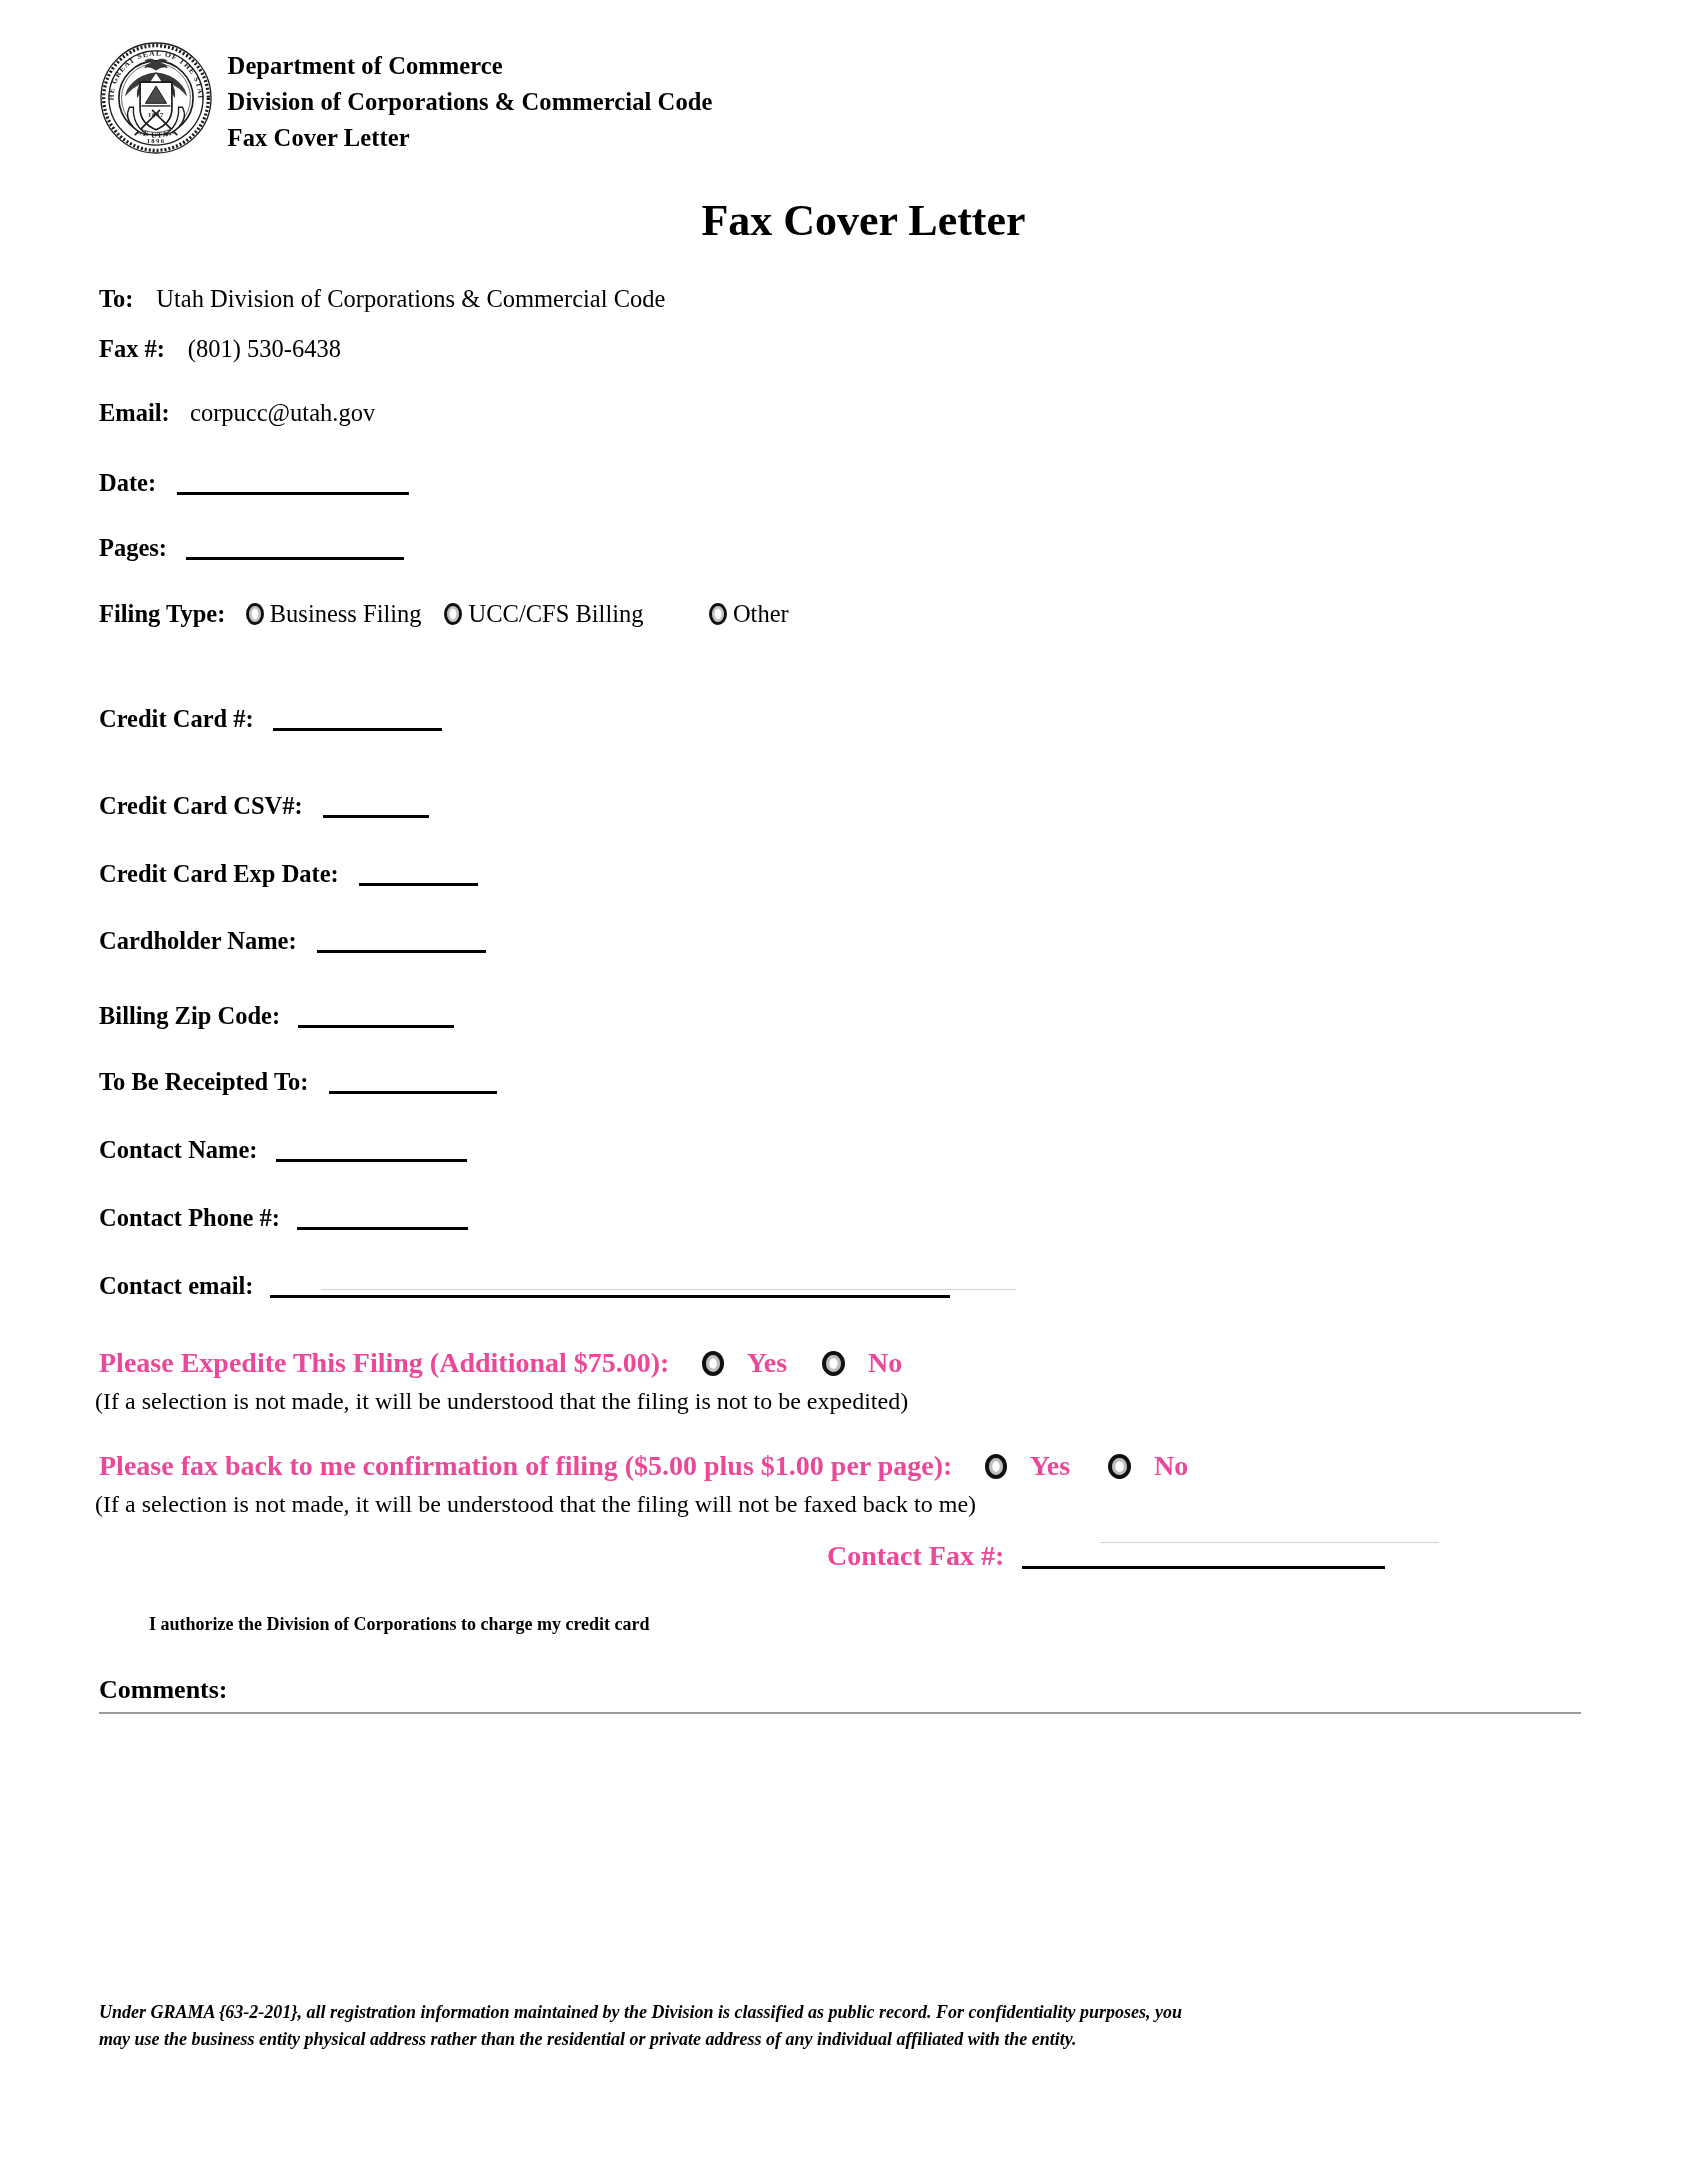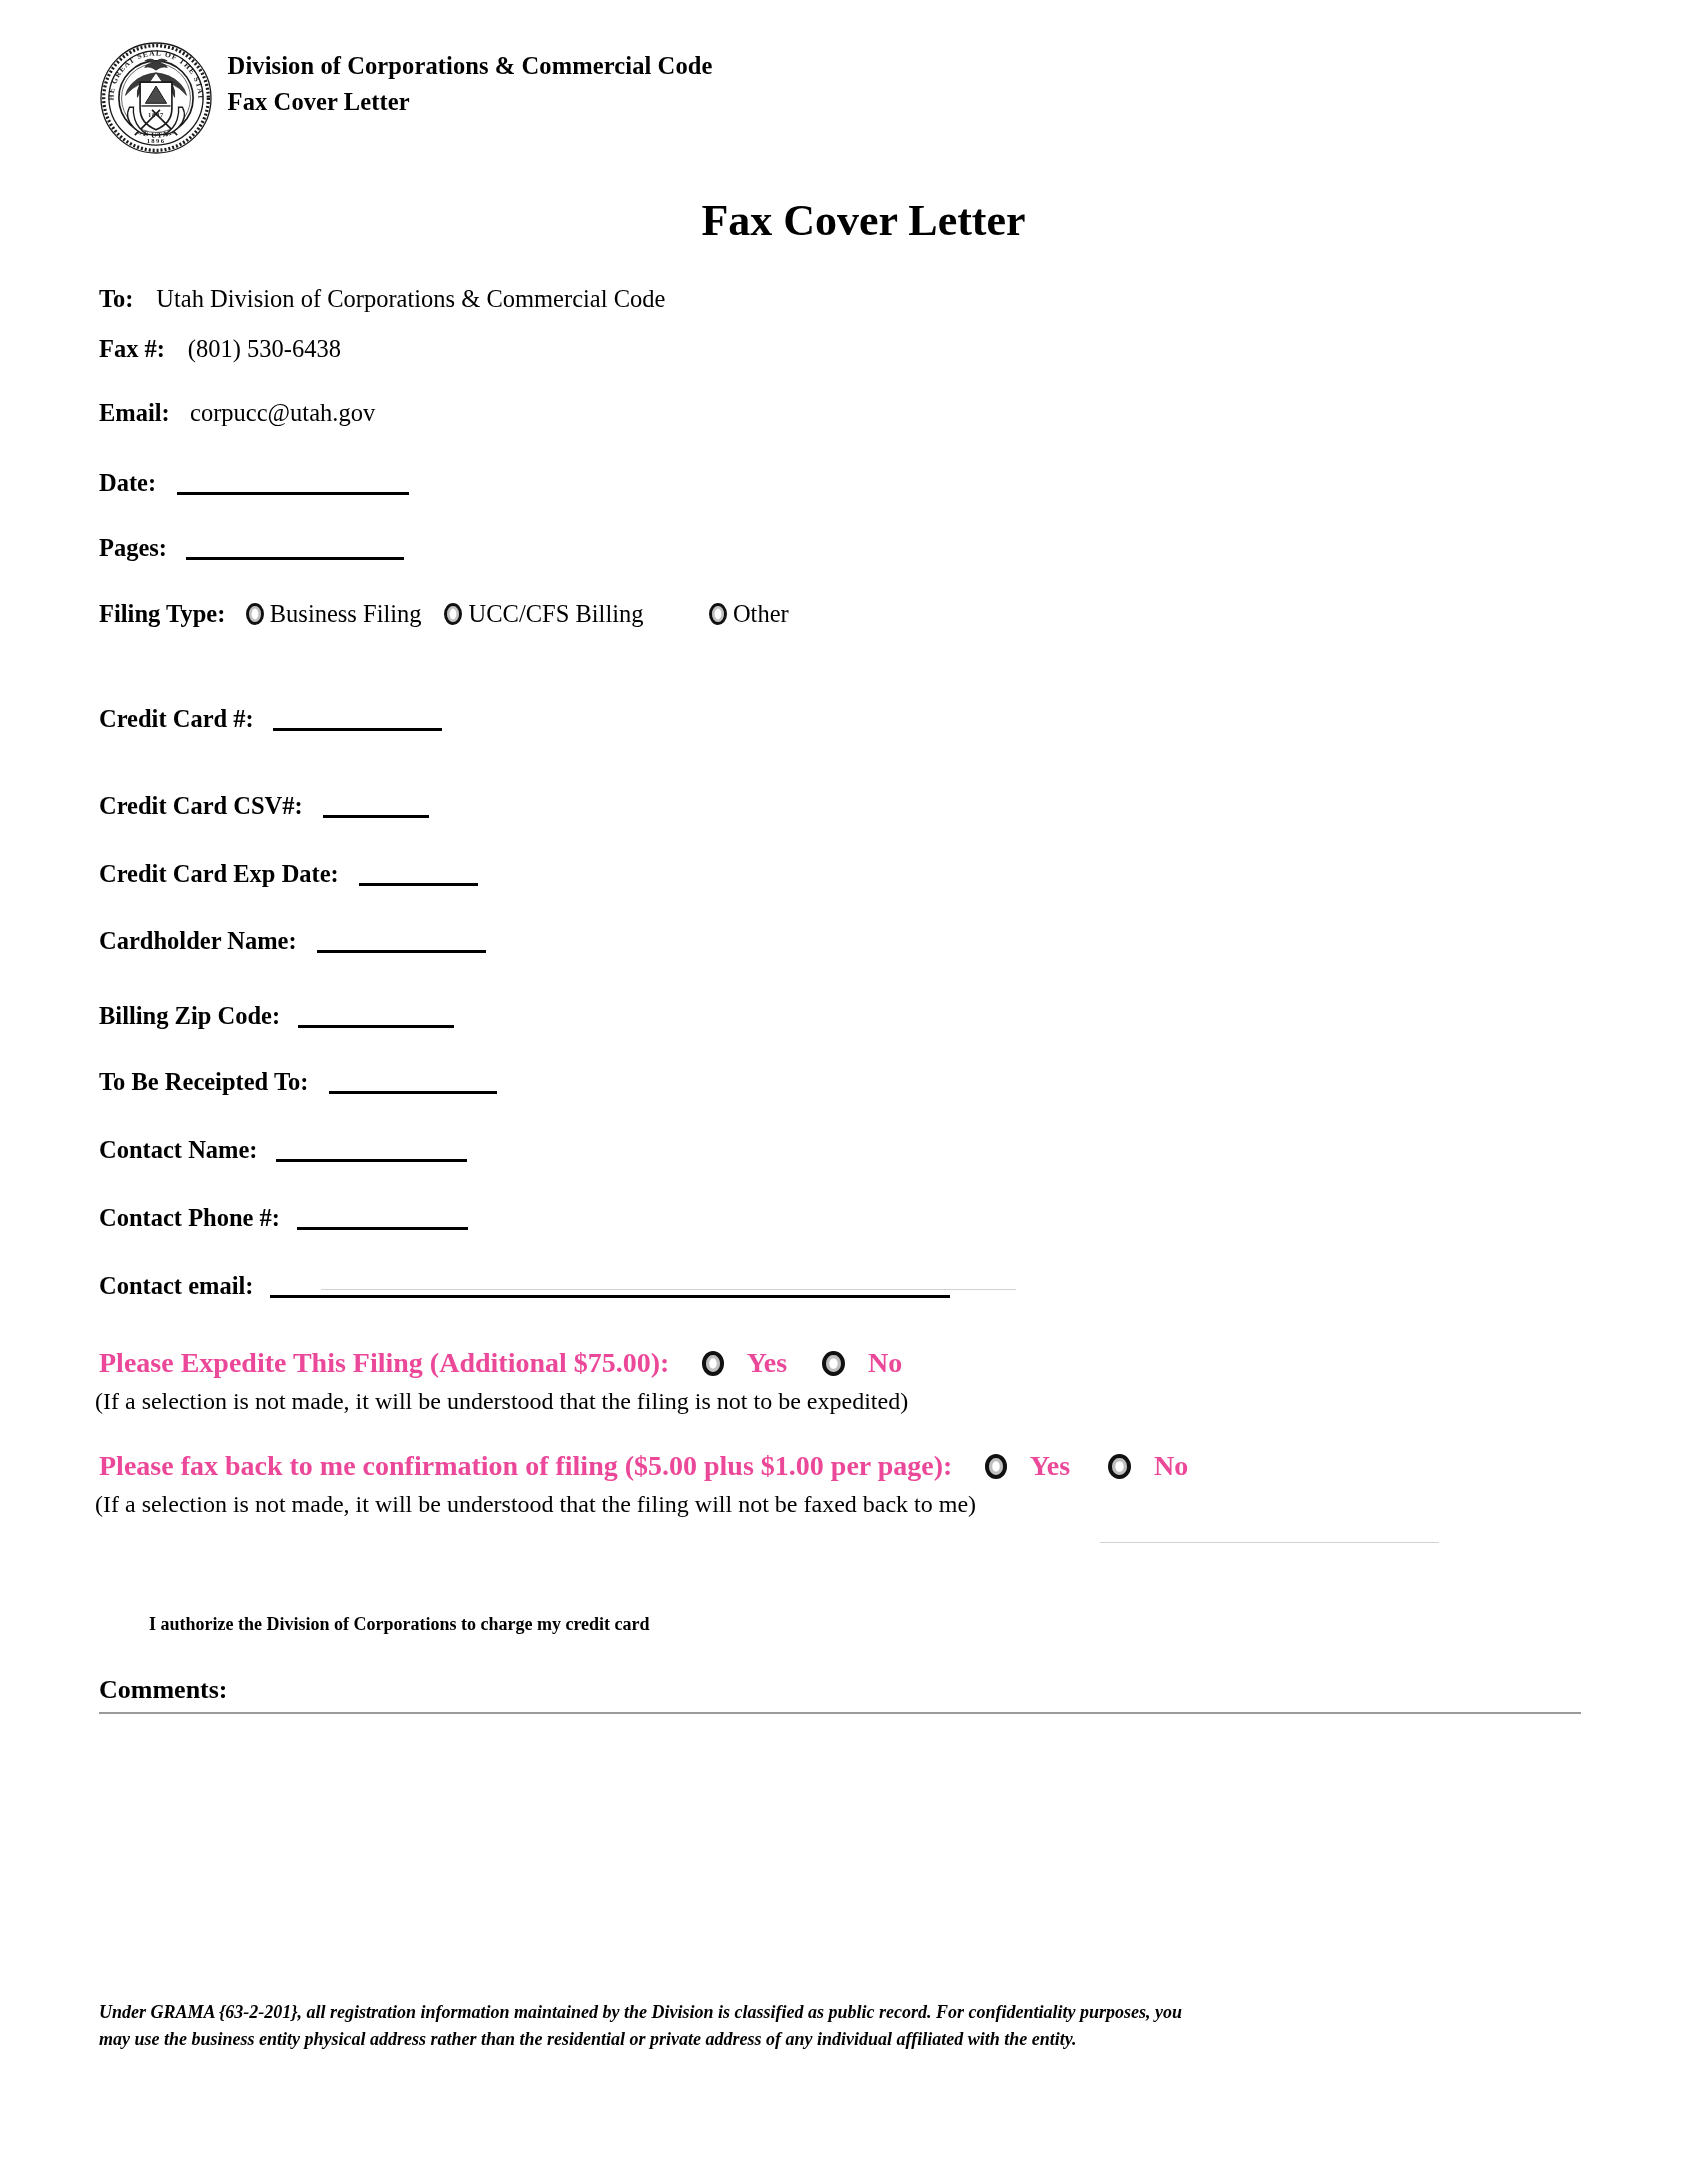--- a/index.html
+++ b/index.html
@@ -215,20 +215,21 @@
 
         <g stroke="#1a1a1a" stroke-width="2.5" fill="none">
           <line x1="54" y1="142" x2="92" y2="104"></line>
           <line x1="118" y1="142" x2="80" y2="104"></line>
         </g>
         <path d="M46 100 q-8 16 6 30 q10 10 22 12 q-16 -10 -20 -24 q-3 -10 -2 -18 z" fill="#ffffff" stroke="#1a1a1a" stroke-width="2"></path>
         <path d="M126 100 q8 16 -6 30 q-10 10 -22 12 q16 -10 20 -24 q3 -10 2 -18 z" fill="#ffffff" stroke="#1a1a1a" stroke-width="2"></path>
       </svg>
     </div>
     <div class="agency-lines">
+      <div class="agency-line">Department of Commerce</div>
       <div class="agency-line">Division of Corporations &amp; Commercial Code</div>
       <div class="agency-line">Fax Cover Letter</div>
     </div>
   </div>
 
   <div class="doc-title">Fax Cover Letter</div>
 
   <div class="row" style="top:284px;">
     <span class="lbl">To:</span>
     <span class="gap" style="width:10.6px;"></span>
@@ -339,20 +340,24 @@
     <span>Yes</span>
     <span class="gap" style="width:24px;"></span>
     <span class="radio radio-lg"></span>
     <span class="gap" style="width:9.3px;"></span>
     <span>No</span>
   </div>
   <div class="note" style="top:1490px;">(If a selection is not made, it will be understood that the filing will not be faxed back to me)</div>
 
   <div class="faint" style="left:1100px; top:1542px; width:339px;"></div>
 
+  <div class="redline" style="left:827px; top:1540px;">
+    <span>Contact Fax #:</span>
+    <span class="rule" style="width:363px; margin-left:10.6px; border-bottom-color:#000;"></span>
+  </div>
 
   <div class="authorize" style="top:1610px;">I authorize the Division of Corporations to charge my credit card</div>
 
   <div class="comments" style="top:1675px;">Comments:</div>
   <div class="comments-rule" style="top:1712px;"></div>
 
   <div class="footer" style="top:1999px;font-style:italic;">
     <div>Under GRAMA {63-2-201}, all registration information maintained by the Division is classified as public record.  For confidentiality purposes, you</div>
     <div>may use the business entity physical address rather than the residential or private address of any individual affiliated with the entity.</div>
   </div>

